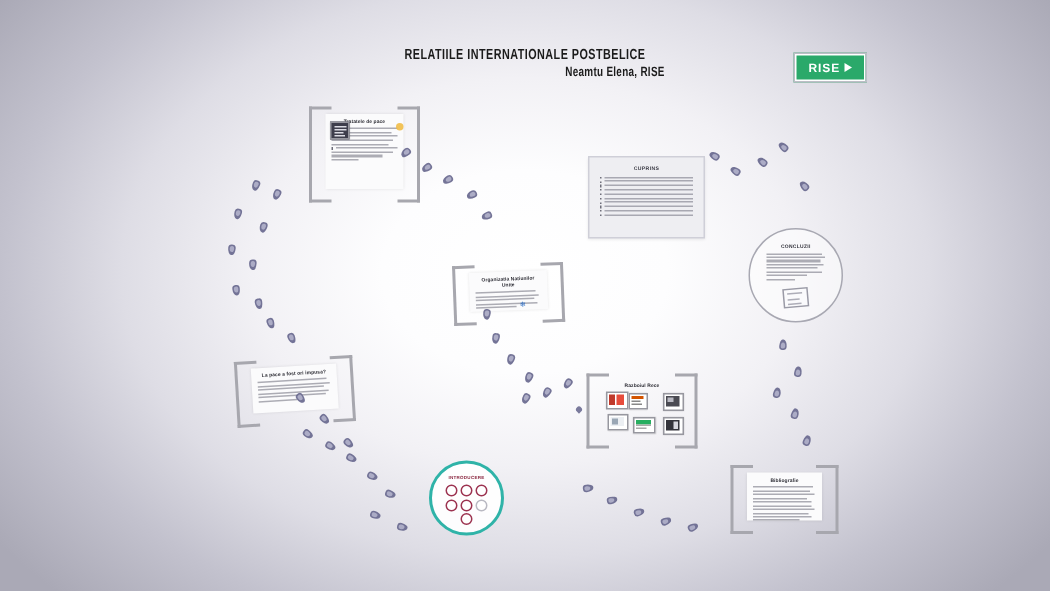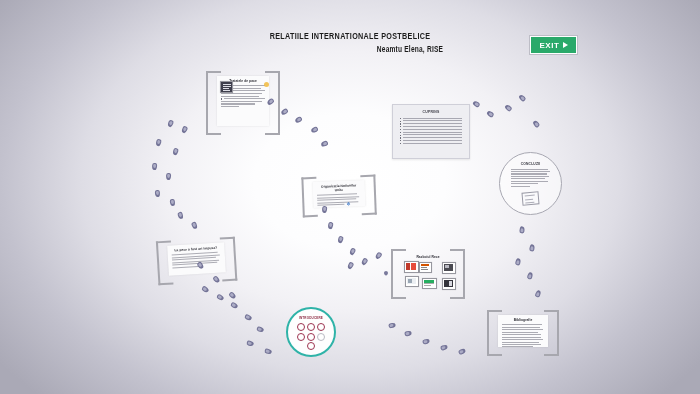--- a/index.html
+++ b/index.html
@@ -226,21 +226,21 @@
 </style>
 </head>
 <body>
 
 <div id="stage">
 
   <div class="title">RELATIILE INTERNATIONALE POSTBELICE</div>
   <div class="author">Neamtu Elena, RISE</div>
 
   <div class="exit-btn">
-    <span class="lbl">EXIT</span>
+    <span class="lbl">RISE</span>
     <span class="tri"></span>
   </div>
 
   <div class="frame" style="left:206px; top:71px; width:74px; height:60px;">
     <div class="brk l"></div>
     <div class="brk r"></div>
     <div class="sheet">
       <div class="f-head">Tratatele de pace</div>
       <div class="f-body">
         <div class="bul">

